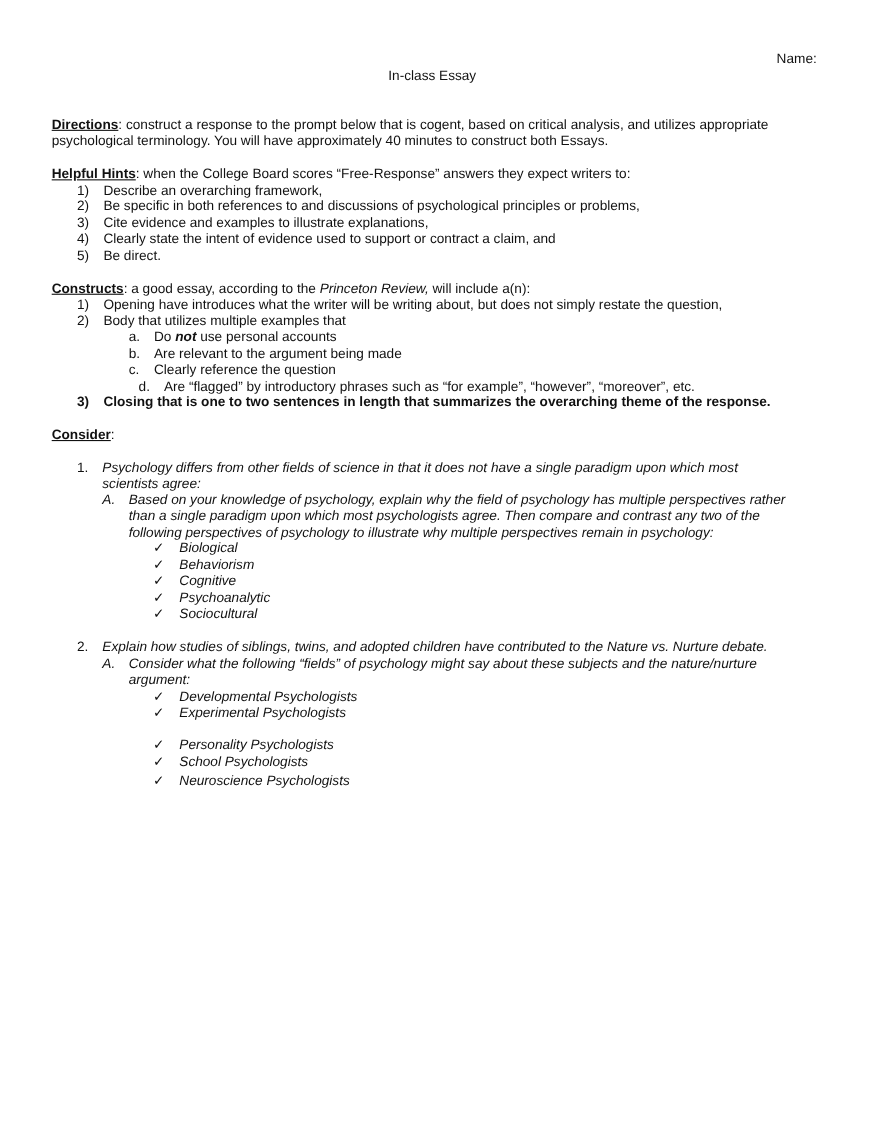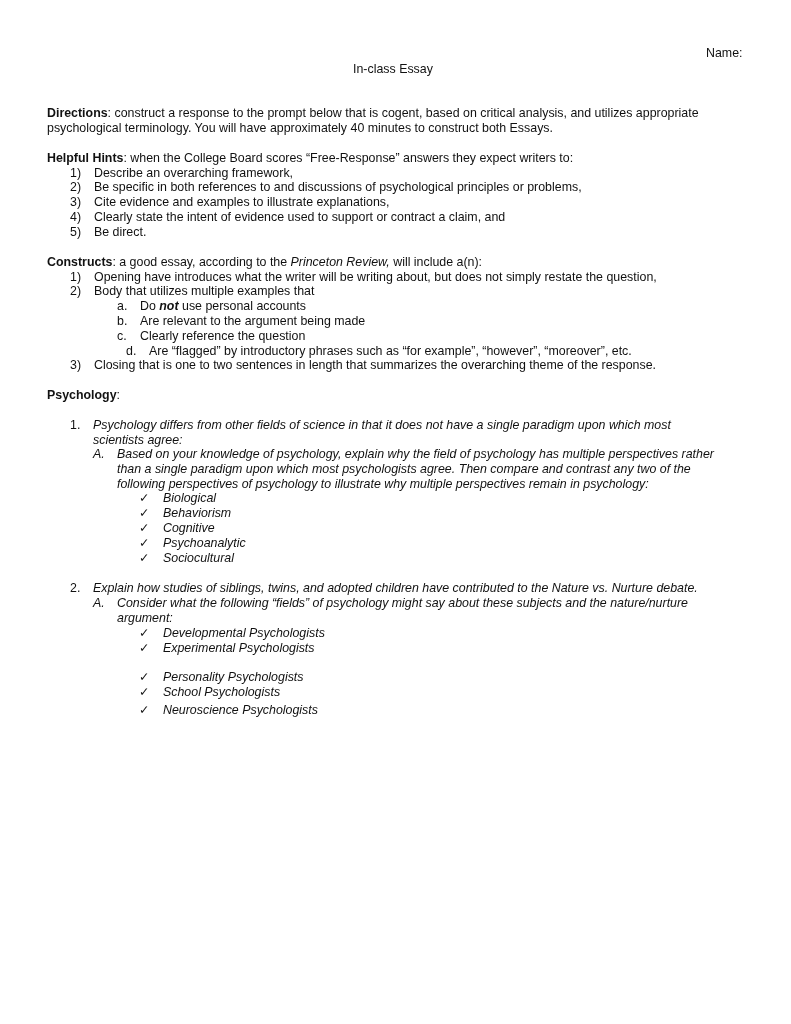--- a/index.html
+++ b/index.html
@@ -1,19 +1,19 @@
 <!DOCTYPE html>
 <html><head>
 <meta charset="utf-8">
 <style>
   html, body { margin: 0; padding: 0; background: #ffffff; }
   body { width: 791px; height: 1024px; position: relative; overflow: hidden;
          font-family: "Liberation Sans", sans-serif; font-size: 12.4px; color: #111; }
   .abs { position: absolute; white-space: nowrap; line-height: 15px; }
-  .u { font-weight: bold; }
+  .u { text-decoration: underline; font-weight: bold; }
   .i { font-style: italic; }
   .bi { font-style: italic; font-weight: bold; }
 </style>
 </head>
 <body>
 
 <div class="abs" style="left:706px; top:46px;">Name:</div>
 <div class="abs" style="left:353px; top:62px;">In-class Essay</div>
 
 <div class="abs" style="left:47px; top:106px;"><span class="u">Directions</span><span>:  construct a response to the prompt below that is cogent, based on critical analysis, and utilizes appropriate</span></div>
@@ -26,23 +26,23 @@
 <div class="abs" style="left:70px; top:210px;"><span style="display:inline-block;width:24px">4)</span><span>Clearly state the intent of evidence used to support or contract a claim, and</span></div>
 <div class="abs" style="left:70px; top:225px;"><span style="display:inline-block;width:24px">5)</span><span>Be direct.</span></div>
 
 <div class="abs" style="left:47px; top:255px;"><span class="u">Constructs</span><span>:  a good essay, according to the </span><span class="i">Princeton Review,</span><span> will include a(n):</span></div>
 <div class="abs" style="left:70px; top:270px;"><span style="display:inline-block;width:24px">1)</span><span>Opening have introduces what the writer will be writing about, but does not simply restate the question,</span></div>
 <div class="abs" style="left:70px; top:284px;"><span style="display:inline-block;width:24px">2)</span><span>Body that utilizes multiple examples that</span></div>
 <div class="abs" style="left:117px; top:299px;"><span style="display:inline-block;width:23px">a.</span><span>Do </span><span class="bi">not</span><span> use personal accounts</span></div>
 <div class="abs" style="left:117px; top:314px;"><span style="display:inline-block;width:23px">b.</span><span>Are relevant to the argument being made</span></div>
 <div class="abs" style="left:117px; top:329px;"><span style="display:inline-block;width:23px">c.</span><span>Clearly reference the question</span></div>
 <div class="abs" style="left:126px; top:344px;"><span style="display:inline-block;width:23px">d.</span><span>Are “flagged” by introductory phrases such as “for example”, “however”, “moreover”, etc.</span></div>
-<div class="abs" style="left:70px; top:358px;"><span style="display:inline-block;width:24px">3)</span><span>Closing that is one to two sentences in length that summarizes the overarching theme of the response.</span></div>
+<div class="abs" style="left:70px; top:358px;font-weight:bold;"><span style="display:inline-block;width:24px">3)</span><span>Closing that is one to two sentences in length that summarizes the overarching theme of the response.</span></div>
 
-<div class="abs" style="left:47px; top:388px;"><span class="u">Psychology</span><span>:</span></div>
+<div class="abs" style="left:47px; top:388px;"><span class="u">Consider</span><span>:</span></div>
 
 <div class="abs i" style="left:70px; top:418px;"><span style="display:inline-block;width:23px;font-style:normal">1.</span><span>Psychology differs from other fields of science in that it does not have a single paradigm upon which most</span></div>
 <div class="abs i" style="left:93px; top:433px;">scientists agree:</div>
 <div class="abs i" style="left:93px; top:447px;"><span style="display:inline-block;width:24px">A.</span><span>Based on your knowledge of psychology, explain why the field of psychology has multiple perspectives rather</span></div>
 <div class="abs i" style="left:117px; top:462px;">than a single paradigm upon which most psychologists agree.  Then compare and contrast any two of the</div>
 <div class="abs i" style="left:117px; top:477px;">following perspectives of psychology to illustrate why multiple perspectives remain in psychology:</div>
 
 <div class="abs" style="left:139px; top:491px;"><span style="display:inline-block;width:24px">✓</span><span class="i">Biological</span></div>
 <div class="abs" style="left:139px; top:506px;"><span style="display:inline-block;width:24px">✓</span><span class="i">Behaviorism</span></div>
 <div class="abs" style="left:139px; top:521px;"><span style="display:inline-block;width:24px">✓</span><span class="i">Cognitive</span></div>

